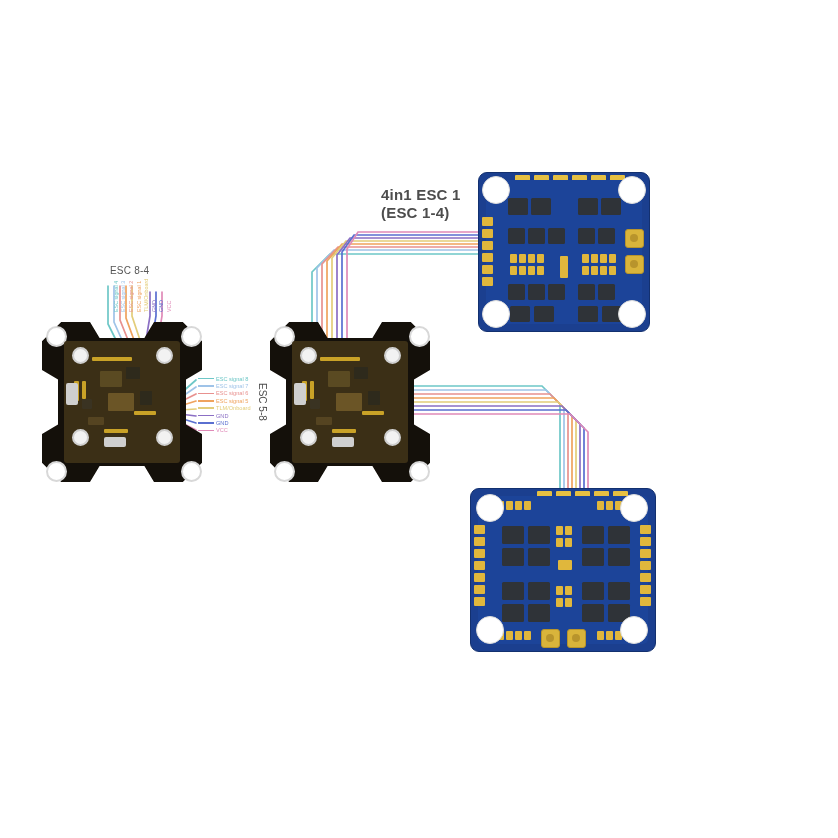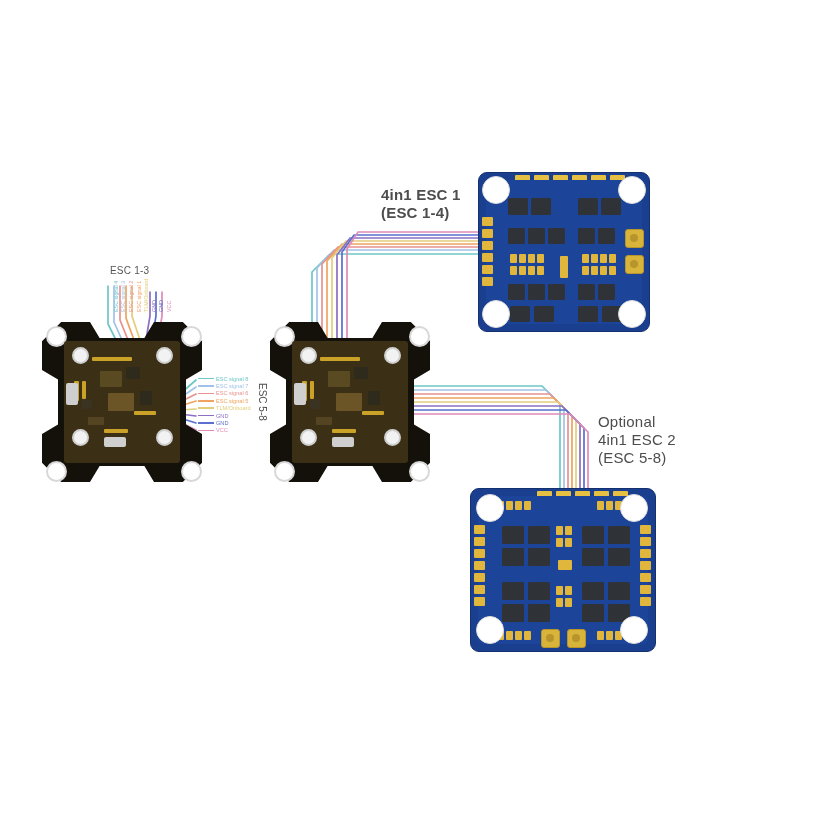--- a/index.html
+++ b/index.html
@@ -414,24 +414,21 @@
         </div>
     </div>
     <div class="eschole" style="left:6px;top:6px;"></div>
     <div class="eschole" style="left:150px;top:6px;"></div>
     <div class="eschole" style="left:6px;top:128px;"></div>
     <div class="eschole" style="left:150px;top:128px;"></div>
   </div>
 
   <div class="heading" id="head-esc1">4in1 ESC 1
 (ESC 1-4)</div>
-  <div class="heading" id="head-esc2">Optional
-4in1 ESC 2
-(ESC 5-8)</div>
-  <div class="heading" id="head-esc14">ESC 1-3</div>
+  <div class="heading" id="head-esc14">ESC 8-4</div>
   <div class="vlabel" id="vlabel-esc58">ESC 5-8</div>
 
   <div id="labels-right">
       <div class="wire-label-row">
         <span class="lead" style="background: rgb(110, 199, 199);"></span>
         <span class="txt" style="color: rgb(110, 199, 199);">ESC signal 8</span>
       </div>
       <div class="wire-label-row">
         <span class="lead" style="background: rgb(159, 195, 232);"></span>
         <span class="txt" style="color: rgb(159, 195, 232);">ESC signal 7</span>

